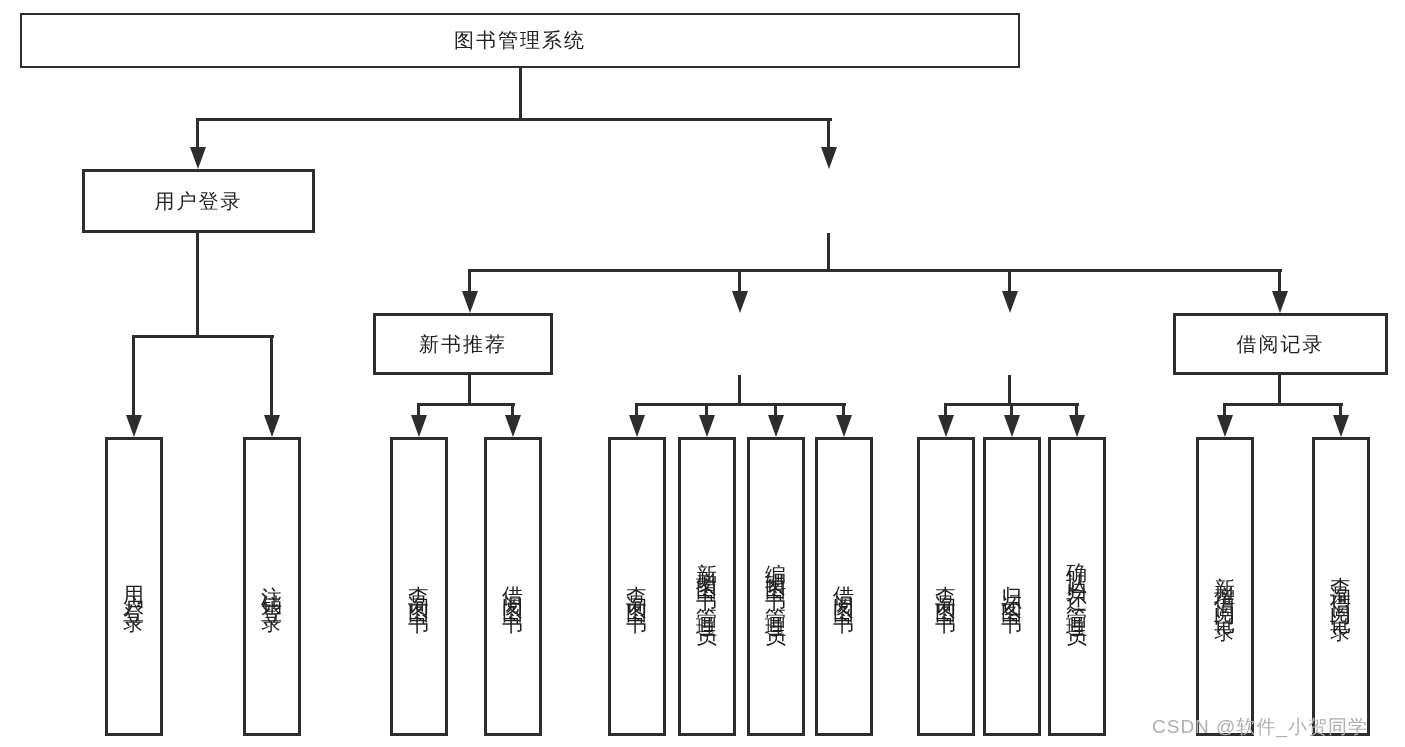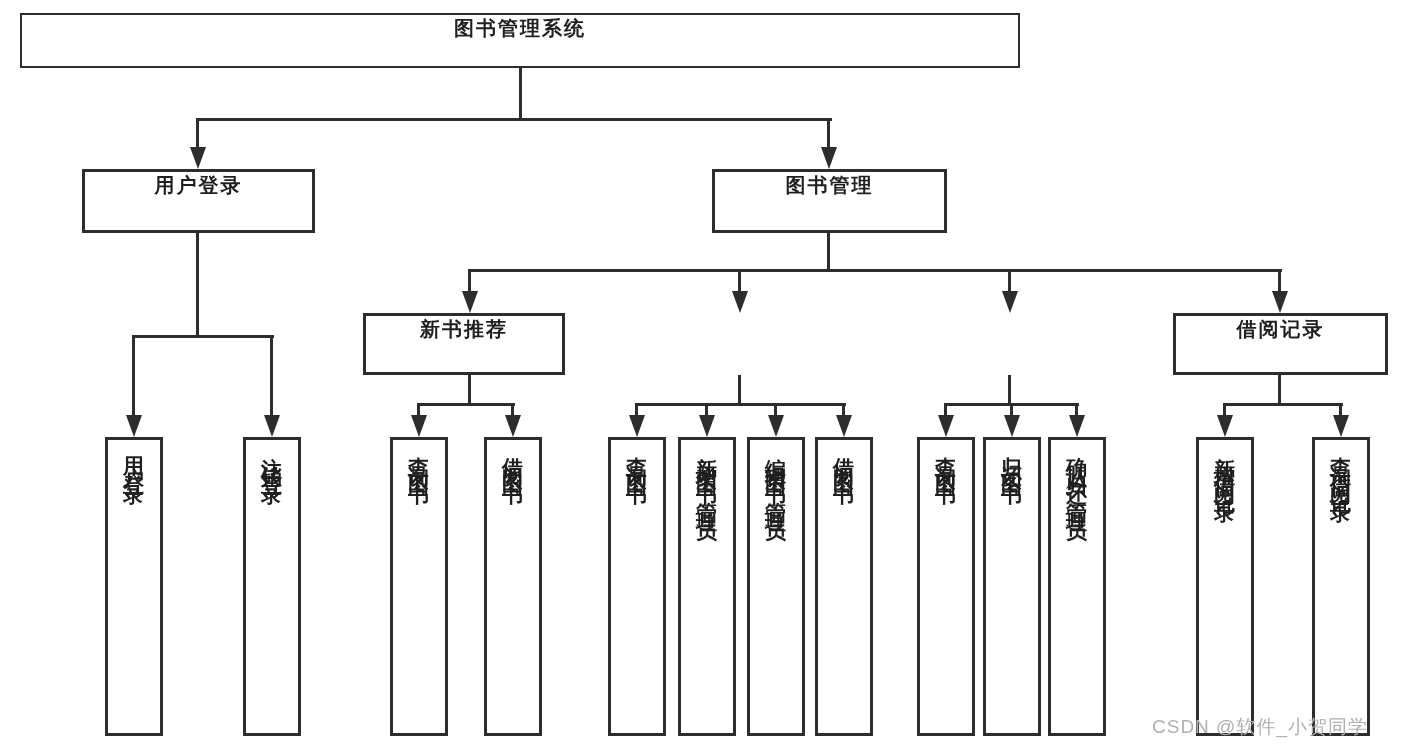--- a/index.html
+++ b/index.html
@@ -4,21 +4,21 @@
 <style>
   html,body { margin:0; padding:0; background:#ffffff; }
   #stage {
     position:relative; width:1405px; height:747px;
     background:#ffffff; overflow:hidden;
     font-family:"Liberation Sans","DejaVu Sans",sans-serif;
   }
   .box {
     position:absolute; box-sizing:border-box;
     border:3px solid #2d2d2d; background:#ffffff;
-    display:flex; justify-content:center;font-weight:bold;
+    display:flex; align-items:center; justify-content:center;
   }
   .box.root { border-width:2px; }
   .hlabel {
     font-size:20px; color:#1f1f1f; letter-spacing:2px; white-space:nowrap;
   }
   .vtext {
     writing-mode:vertical-rl; text-orientation:mixed;
     font-size:21px; color:#1f1f1f; letter-spacing:9px; line-height:1;
     white-space:nowrap;
   }
@@ -46,43 +46,40 @@
   <div class="vline" style="left:519px; top:68px;  height:53px;"></div>
   <div class="hline" style="left:197px; top:118px; width:635px;"></div>
   <div class="vline" style="left:196px; top:118px; height:32px;"></div>
   <div class="ah" style="left:190px; top:147px;"></div>
   <div class="vline" style="left:827px; top:118px; height:32px;"></div>
   <div class="ah" style="left:821px; top:147px;"></div>
 
   <div class="box" style="left:82px; top:169px; width:233px; height:64px;">
     <span class="hlabel">用户登录</span>
   </div>
-  <div class="box" style="left:712px; top:169px; width:235px; height:64px;">
-    <span class="hlabel">图书管理</span>
-  </div>
 
   <div class="vline" style="left:196px; top:233px; height:105px;"></div>
   <div class="hline" style="left:132px; top:335px; width:142px;"></div>
   <div class="vline" style="left:132px; top:335px; height:83px;"></div>
   <div class="ah" style="left:126px; top:415px;"></div>
   <div class="vline" style="left:270px; top:335px; height:83px;"></div>
   <div class="ah" style="left:264px; top:415px;"></div>
 
   <div class="vline" style="left:827px;  top:233px; height:39px;"></div>
   <div class="hline" style="left:468px;  top:269px; width:814px;"></div>
   <div class="vline" style="left:468px;  top:269px; height:24px;"></div>
   <div class="ah" style="left:462px;  top:291px;"></div>
   <div class="vline" style="left:738px;  top:269px; height:24px;"></div>
   <div class="ah" style="left:732px;  top:291px;"></div>
   <div class="vline" style="left:1008px; top:269px; height:24px;"></div>
   <div class="ah" style="left:1002px; top:291px;"></div>
   <div class="vline" style="left:1278px; top:269px; height:24px;"></div>
   <div class="ah" style="left:1272px; top:291px;"></div>
 
-  <div class="box" style="left:363px; top:313px; width:202px; height:62px;">
+  <div class="box" style="left:373px; top:313px; width:180px; height:62px;">
     <span class="hlabel">新书推荐</span>
   </div>
   <div class="box" style="left:1173px; top:313px; width:215px; height:62px;">
     <span class="hlabel">借阅记录</span>
   </div>
 
   <div class="vline" style="left:468px; top:375px; height:31px;"></div>
   <div class="hline" style="left:417px; top:403px; width:98px;"></div>
   <div class="vline" style="left:417px; top:403px; height:14px;"></div>
   <div class="ah" style="left:411px; top:415px;"></div>

